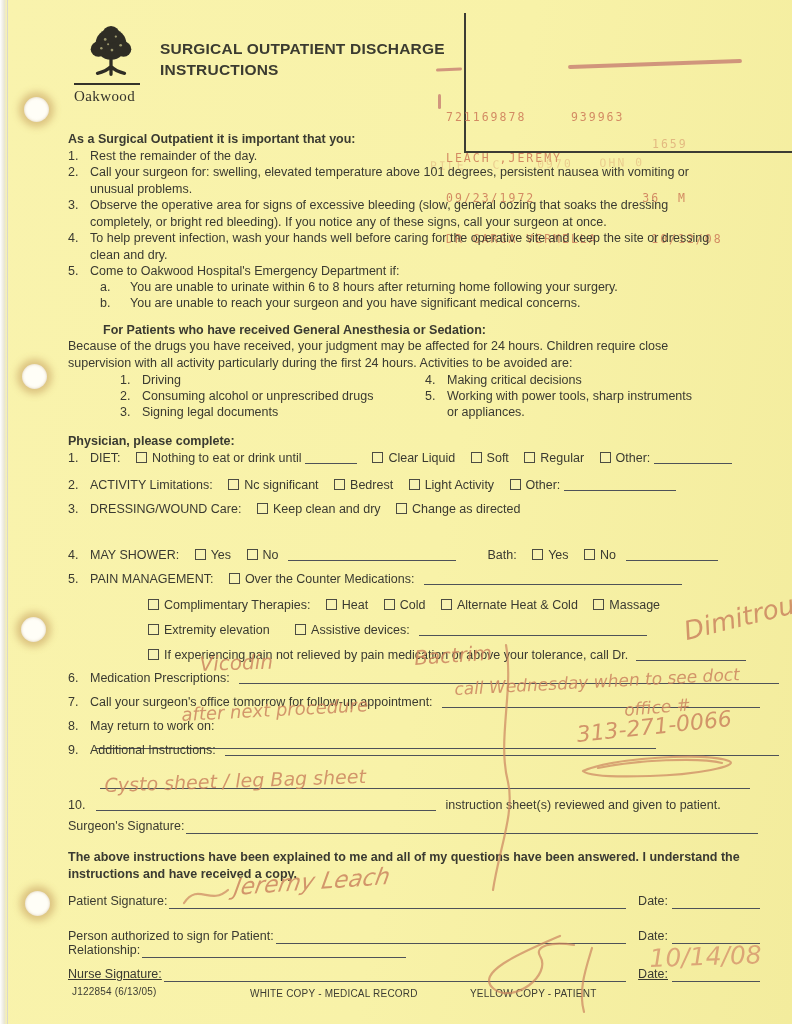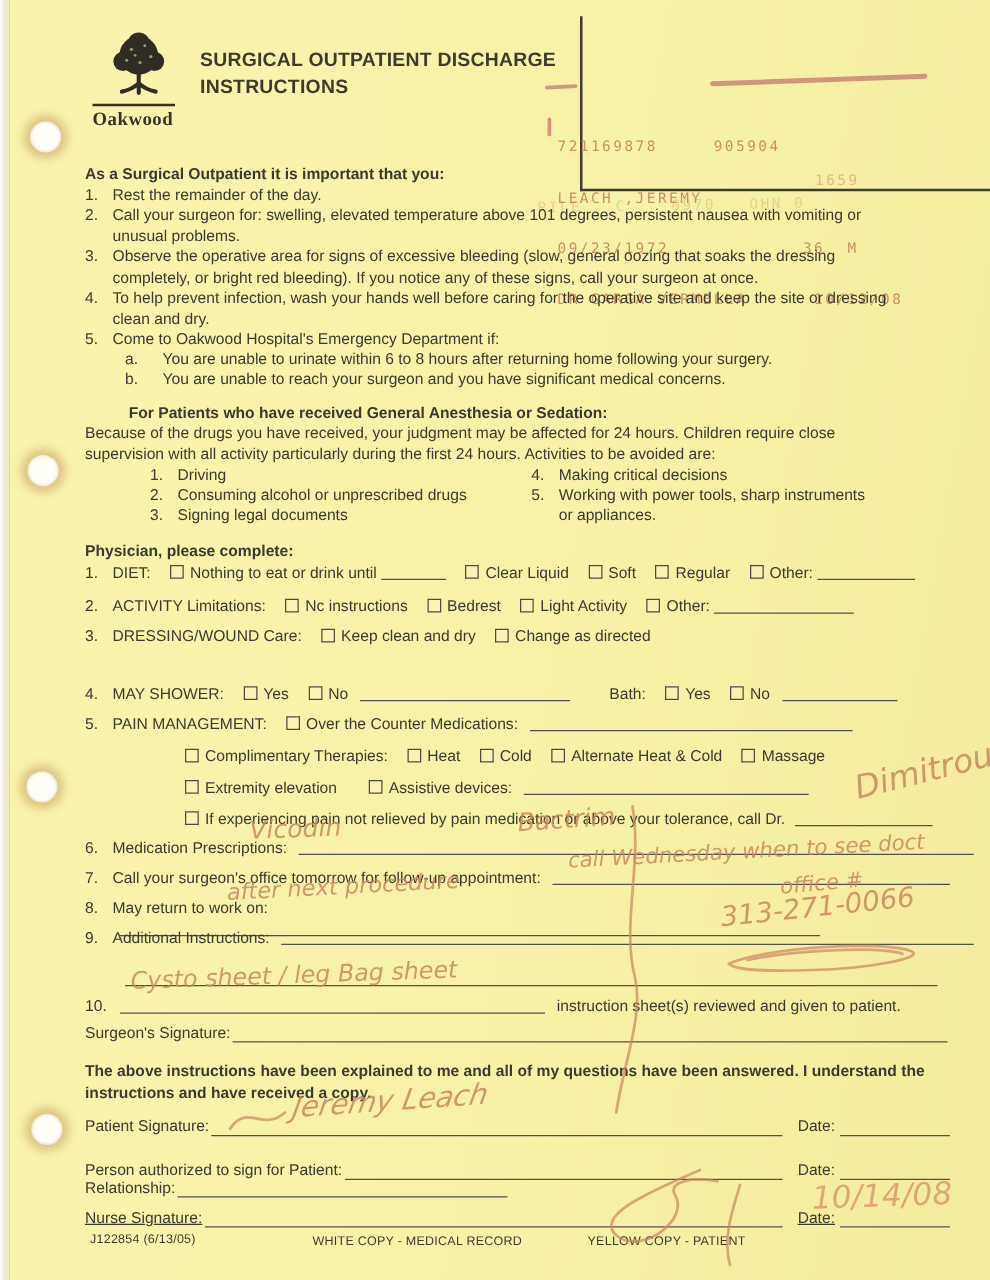--- a/index.html
+++ b/index.html
@@ -9,21 +9,21 @@
   .scan-edge{position:absolute;left:0;top:0;width:7px;height:100%;
         background:linear-gradient(90deg,#ffffff 0%,#e9e6d6 60%,rgba(240,235,190,0) 100%);
         border-right:1px solid rgba(150,145,120,.35);}
   .hole{position:absolute;width:25px;height:25px;border-radius:50%;background:#fffef7;
         box-shadow:0 0 7px 5px rgba(186,140,78,.45), inset 0 0 3px rgba(150,105,50,.35);}
   .t{position:absolute;font-size:12.5px;line-height:16.5px;}
   .b{font-weight:bold;}
   .title{position:absolute;left:160px;top:38px;width:310px;font-size:15.5px;font-weight:bold;
         line-height:21px;color:#3b3b30;letter-spacing:.2px;}
   .brand{position:absolute;left:74px;top:88px;font-family:"Liberation Serif",serif;
-        font-size:15px;color:#34332a;letter-spacing:.4px;font-weight:bold;}
+        font-size:15px;color:#34332a;letter-spacing:.4px;}
   .logo-rule{position:absolute;left:74px;top:83px;width:66px;height:1.5px;background:#34332a;}
   .li{position:absolute;left:68px;width:660px;display:flex;font-size:12.5px;line-height:16.5px;}
   .num{flex:none;width:22px;}
   .num-w{flex:none;width:30px;}
   .txt{flex:1;}
   .cb{display:inline-block;width:9px;height:9px;border:1.2px solid #4c4c42;
       vertical-align:-1px;margin-right:5px;background:rgba(255,255,255,.12);}
   .opt{white-space:nowrap;}
   .g{margin-left:12px;}
   .blank{display:inline-block;border-bottom:1.4px solid #4e5258;height:12px;vertical-align:-2px;}
@@ -77,21 +77,21 @@
   <div class="brand">Oakwood</div>
   <div class="title">SURGICAL OUTPATIENT DISCHARGE INSTRUCTIONS</div>
 
   <div class="vline" style="left:464px;top:13px;width:1.8px;height:140px;"></div>
   <div class="vline" style="left:464px;top:151px;width:328px;height:1.8px;"></div>
   <div class="pencil" style="left:568px;top:62px;width:174px;height:3.5px;transform:rotate(-2deg);"></div>
   <div class="pencil" style="left:436px;top:68px;width:26px;height:3px;transform:rotate(-3deg);"></div>
   <div class="pencil" style="left:438px;top:94px;width:2.5px;height:15px;"></div>
 
   <div class="stamp">
-    <div class="stampline">721169878     905904</div>
+    <div class="stampline">721169878     939963</div>
     <div class="stampline">LEACH ,JEREMY</div>
     <div class="stampline">09/23/1972            36  M</div>
     <div class="stampline">DR GARGA VERMELLA      10/12/08</div>
   </div>
   <div class="stamp" style="left:652px;top:138px;opacity:.5;">1659</div>
   <div class="stamp" style="left:430px;top:158px;opacity:.32;transform:rotate(-1deg);">PILE   C    0970   OHN 0</div>
 
   <div class="t b" style="left:68px;top:131px;">As a Surgical Outpatient it is important that you:</div>
   <div class="li" style="top:148px;">
     <span class="num">1.</span>
@@ -162,21 +162,21 @@
       <span class="opt g"><span class="cb"></span><span>Regular</span></span>
       <span class="opt g"><span class="cb"></span><span>Other:</span></span>
       <span class="blank" style="width:78px;"></span>
     </div>
   </div>
 
   <div class="li" style="top:477px;width:700px;">
     <span class="num">2.</span>
     <div class="txt">
       <span>ACTIVITY Limitations:</span>
-      <span class="opt g"><span class="cb"></span><span>Nc instructions</span></span>
+      <span class="opt g"><span class="cb"></span><span>Nc significant</span></span>
       <span class="opt g"><span class="cb"></span><span>Bedrest</span></span>
       <span class="opt g"><span class="cb"></span><span>Light Activity</span></span>
       <span class="opt g"><span class="cb"></span><span>Other:</span></span>
       <span class="blank" style="width:112px;"></span>
     </div>
   </div>
 
   <div class="li" style="top:501px;">
     <span class="num">3.</span>
     <div class="txt">

